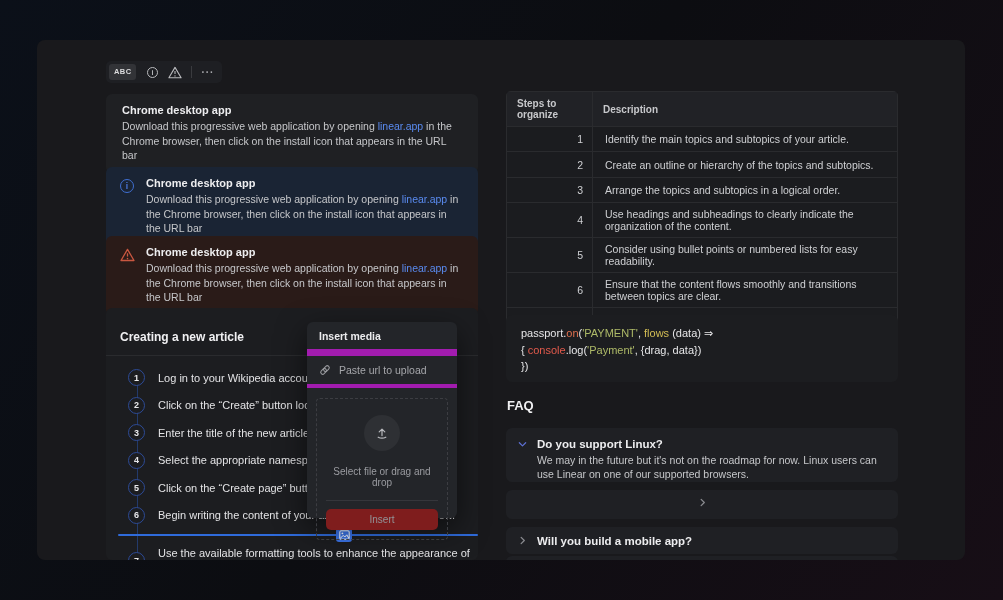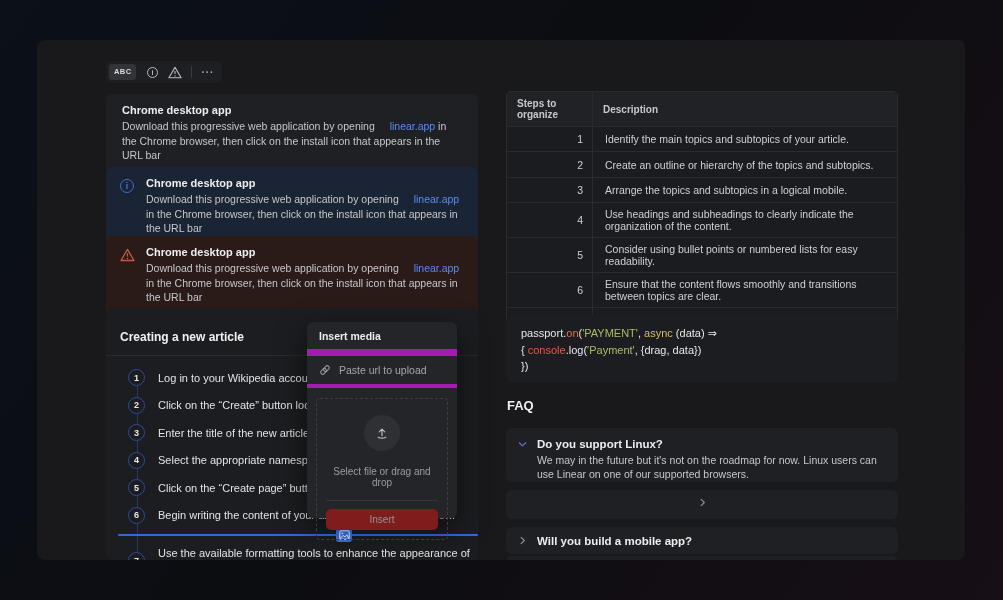--- a/index.html
+++ b/index.html
@@ -36,21 +36,21 @@
   .callout {
     position:absolute; left:69px; width:372px; min-height:54px;
     border-radius:6px; padding:10px 16px;
   }
   .callout.has-icon { padding-left:40px; }
   .callout-default { top:54px; background:#1f2023; }
   .callout-info { top:127px; background:#1a2434; }
   .callout-warning { top:196px; background:#2a1b18; }
   .callout-title { font-size:11px; font-weight:bold; color:#ededef; margin-bottom:3px; }
   .callout-body { font-size:10.5px; color:#c6c7ca; line-height:14.5px; }
-  .callout-link { color:#5a8bf0; cursor:pointer;margin-left:12px; }
+  .callout-link { color:#5a8bf0; cursor:pointer; }
   .co-icon { position:absolute; left:14px; top:12px; }
   .info-circle {
     width:14px; height:14px; border:1.3px solid #3f6fd1; border-radius:50%;
     color:#4a79de; font-size:8.5px; display:flex; align-items:center; justify-content:center;
     font-weight:bold;
   }
   
   .article-card {
     position:absolute; left:69px; top:268px; width:372px; height:252px;
     background:#1c1d20; border-radius:6px; overflow:hidden;
@@ -268,21 +268,21 @@
       <tr>
         <td class="td-num">1</td>
         <td class="td-desc">Identify the main topics and subtopics of your article.</td>
       </tr>
       <tr>
         <td class="td-num">2</td>
         <td class="td-desc">Create an outline or hierarchy of the topics and subtopics.</td>
       </tr>
       <tr>
         <td class="td-num">3</td>
-        <td class="td-desc">Arrange the topics and subtopics in a logical mobile.</td>
+        <td class="td-desc">Arrange the topics and subtopics in a logical order.</td>
       </tr>
       <tr>
         <td class="td-num">4</td>
         <td class="td-desc">Use headings and subheadings to clearly indicate the organization of the content.</td>
       </tr>
       <tr>
         <td class="td-num">5</td>
         <td class="td-desc">Consider using bullet points or numbered lists for easy readability.</td>
       </tr>
       <tr>
@@ -290,21 +290,21 @@
         <td class="td-desc">Ensure that the content flows smoothly and transitions between topics are clear.</td>
       </tr>
       <tr>
         <td class="td-num">7</td>
         <td class="td-desc">Review and revise the organization as needed to improve clarity and coherence.</td>
       </tr>
     </tbody>
       </table>
 
     <div class="code-block">
-      <div class="code-line"><span>passport</span><span>.</span><span class="tk-m">on</span><span>(</span><span class="tk-s">'PAYMENT'</span><span>, </span><span class="tk-k">async</span><span> (data) ⇒</span></div>
+      <div class="code-line"><span>passport</span><span>.</span><span class="tk-m">on</span><span>(</span><span class="tk-s">'PAYMENT'</span><span>, </span><span class="tk-k">flows</span><span> (data) ⇒</span></div>
       <div class="code-line"><span>{ </span><span class="tk-c">console</span><span>.log</span><span>(</span><span class="tk-s">'Payment'</span><span>, {drag, data})</span></div>
       <div class="code-line"><span>})</span></div>
     </div>
 
     <div class="faq-title">FAQ</div>
 
     <div class="faq-item faq-1">
       <span class="faq-chevron">
         <svg width="9" height="9" viewBox="0 0 10 10">
             <polyline points="1.5,3 5,6.5 8.5,3" fill="none" stroke="#5c6fd1" stroke-width="1.4" stroke-linecap="round" stroke-linejoin="round"></polyline>

